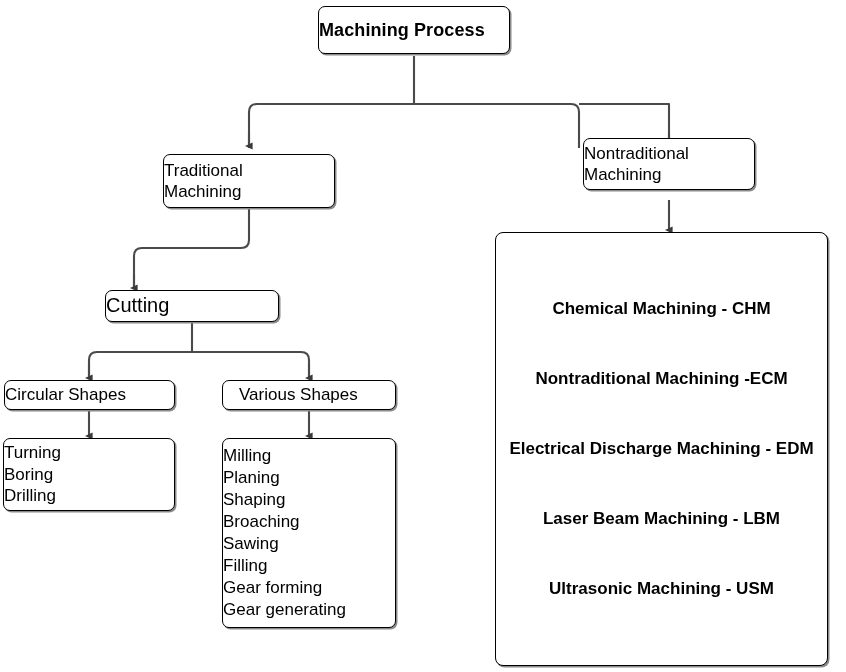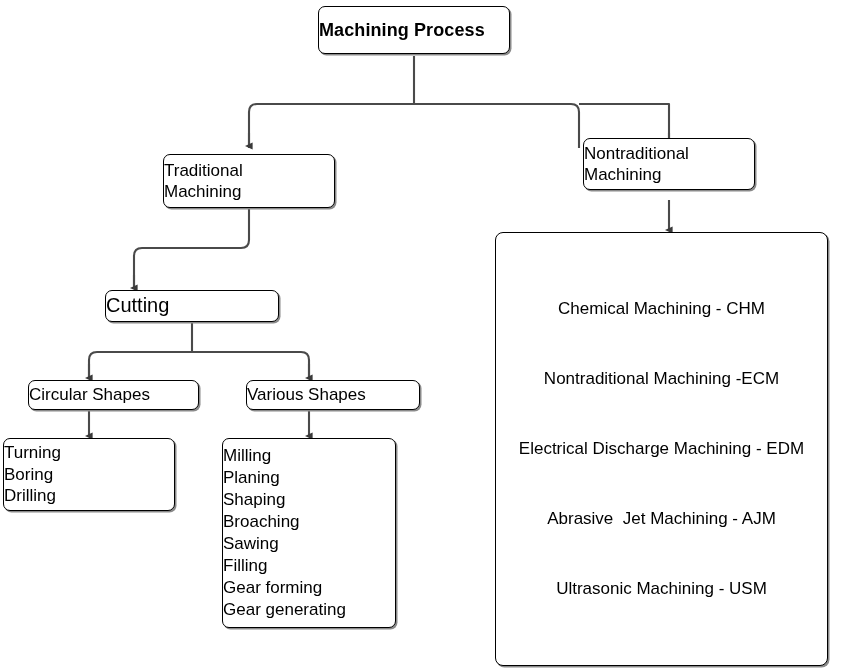--- a/index.html
+++ b/index.html
@@ -45,21 +45,21 @@
     line-height: 1.26;
     white-space: pre;
   }
   .root {
     font-weight: bold;
     font-size: 18px;
     letter-spacing: 0.1px;
   }
   .level2 { font-size: 17px; margin-top: 6px; }
   .cutting { font-size: 20px; }
-  .shapecat { font-size: 17px; margin-left: 24px; }
+  .shapecat { font-size: 17px; }
   .leaflist { font-size: 17px; }
   .leaflist .line { line-height: 1.29; }
   .panel {
     position: absolute;
     box-sizing: border-box;
     border: 1.8px solid #000000;
     border-radius: 8px;
     background: #ffffff;
     box-shadow: 1.5px 1.5px 0 0 #8a8a8a;
     display: flex;
@@ -67,20 +67,21 @@
     align-items: center;
     justify-content: space-evenly;
     z-index: 2;
     font-size: 17px;
   }
   .panel .line {
     display: block;
     white-space: pre;
     text-align: center;
     line-height: 1.2;
+    font-weight: bold;
   }
 </style>
 </head>
 <body>
 
 <div id="canvas">
 
   <svg id="wires" viewBox="0 0 846 672" width="846" height="672">
     <defs>
       <marker id="arrowhead" markerWidth="9" markerHeight="9" refX="4.2" refY="4.2" orient="auto" markerUnits="userSpaceOnUse">
@@ -126,21 +127,21 @@
   </div>
 
   <div class="node cutting" style="left:105px; top:290px; width:174px; height:32px;">
     <span class="line">Cutting</span>
   </div>
 
   <div class="node shapecat" style="left:4px; top:380px; width:171px; height:30px;">
     <span class="line">Circular Shapes</span>
   </div>
 
-  <div class="node shapecat" style="left:222px; top:380px; width:174px; height:30px;">
+  <div class="node shapecat" style="left:222px; top:380px; width:174px; height:30px;padding-left:16px;">
     <span class="line">Various Shapes</span>
   </div>
 
   <div class="node leaflist" style="left:222px; top:438px; width:174px; height:190px;">
     <span class="line">Milling</span>
     <span class="line">Planing</span>
     <span class="line">Shaping</span>
     <span class="line">Broaching</span>
     <span class="line">Sawing</span>
     <span class="line">Filling</span>
@@ -151,17 +152,17 @@
   <div class="node leaflist" style="left:3px; top:438px; width:172px; height:73px;">
     <span class="line">Turning</span>
     <span class="line">Boring</span>
     <span class="line">Drilling</span>
   </div>
 
   <div class="panel" style="left:495px; top:232px; width:333px; height:434px; padding:16px 10px;">
     <span class="line">Chemical Machining - CHM</span>
     <span class="line">Nontraditional Machining -ECM</span>
     <span class="line">Electrical Discharge Machining - EDM</span>
-    <span class="line">Abrasive  Jet Machining - AJM</span>
+    <span class="line">Laser Beam Machining - LBM</span>
     <span class="line">Ultrasonic Machining - USM</span>
   </div>
 
 </div>
 
 </body></html>

